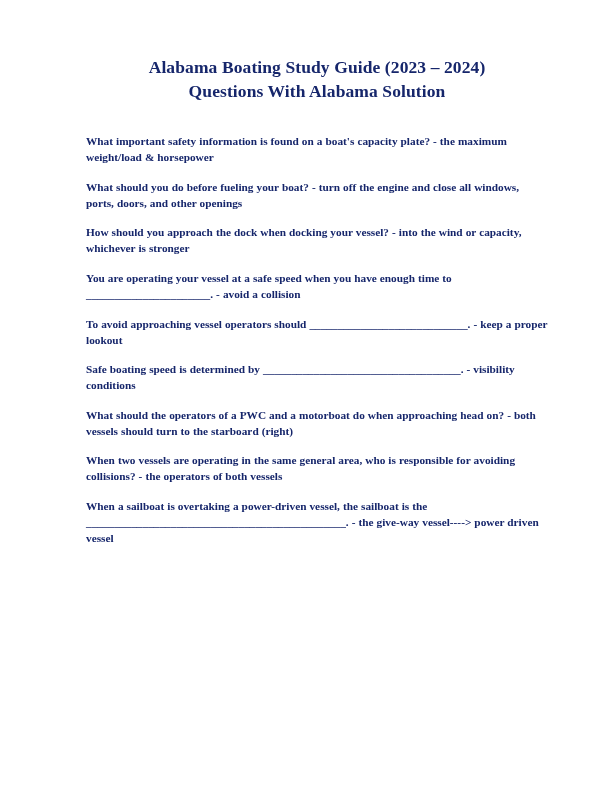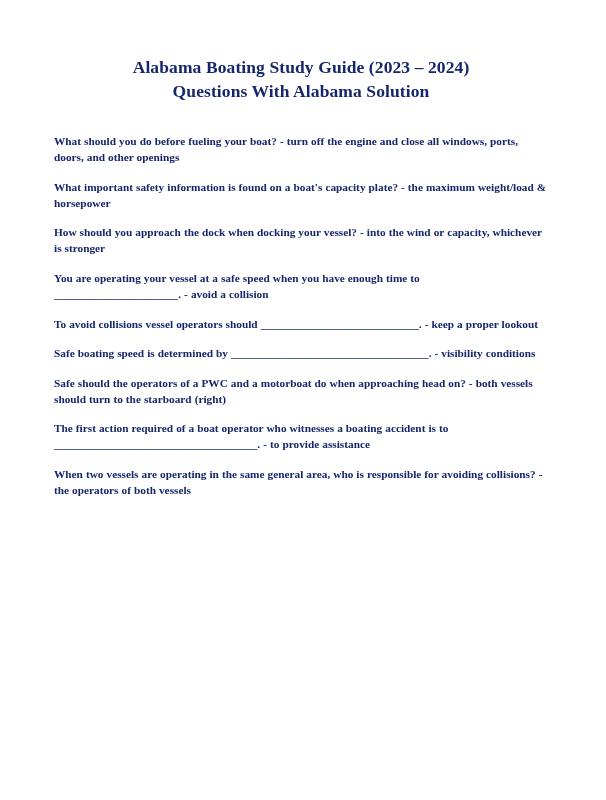--- a/index.html
+++ b/index.html
@@ -13,21 +13,21 @@
     font-family: "Liberation Serif", serif;
     color: #1a2b6d;
     overflow: hidden;
   }
   .page {
     position: relative;
     width: 606px;
     height: 616px;
     background: #ffffff;
     box-sizing: border-box;
-    padding: 56px 58px 0 54px;
+    padding: 56px 58px 0 86px;
   }
   .doc-title {
     text-align: center;
     font-weight: bold;
     font-size: 17.5px;
     line-height: 1.35;
     color: #16266b;
     margin: 0 0 0 0;
     letter-spacing: 0.1px;
   }
@@ -54,24 +54,24 @@
 <body>
 
 <div class="page">
 
   <h1 class="doc-title">
     <span>Alabama Boating Study Guide (2023 – 2024)</span>
     <span class="line2">Questions With Alabama Solution</span>
   </h1>
 
   <div class="qa-list">
+    <p class="qa-item">What important safety information is found on a boat's capacity plate? - the maximum weight/load &amp; horsepower</p>
     <p class="qa-item">What should you do before fueling your boat? - turn off the engine and close all windows, ports, doors, and other openings</p>
-    <p class="qa-item">What important safety information is found on a boat's capacity plate? - the maximum weight/load &amp; horsepower</p>
     <p class="qa-item">How should you approach the dock when docking your vessel? - into the wind or capacity, whichever is stronger</p>
     <p class="qa-item">You are operating your vessel at a safe speed when you have enough time to ______________________. - avoid a collision</p>
-    <p class="qa-item">To avoid collisions vessel operators should ____________________________. - keep a proper lookout</p>
+    <p class="qa-item">To avoid approaching vessel operators should ____________________________. - keep a proper lookout</p>
     <p class="qa-item">Safe boating speed is determined by ___________________________________. - visibility conditions</p>
-    <p class="qa-item">Safe should the operators of a PWC and a motorboat do when approaching head on? - both vessels should turn to the starboard (right)</p>
-    <p class="qa-item">The first action required of a boat operator who witnesses a boating accident is to ____________________________________. - to provide assistance</p>
+    <p class="qa-item">What should the operators of a PWC and a motorboat do when approaching head on? - both vessels should turn to the starboard (right)</p>
     <p class="qa-item">When two vessels are operating in the same general area, who is responsible for avoiding collisions? - the operators of both vessels</p>
+    <p class="qa-item">When a sailboat is overtaking a power-driven vessel, the sailboat is the ______________________________________________. - the give-way vessel----&gt; power driven vessel</p>
   </div>
 
 </div>
 
 </body></html>

